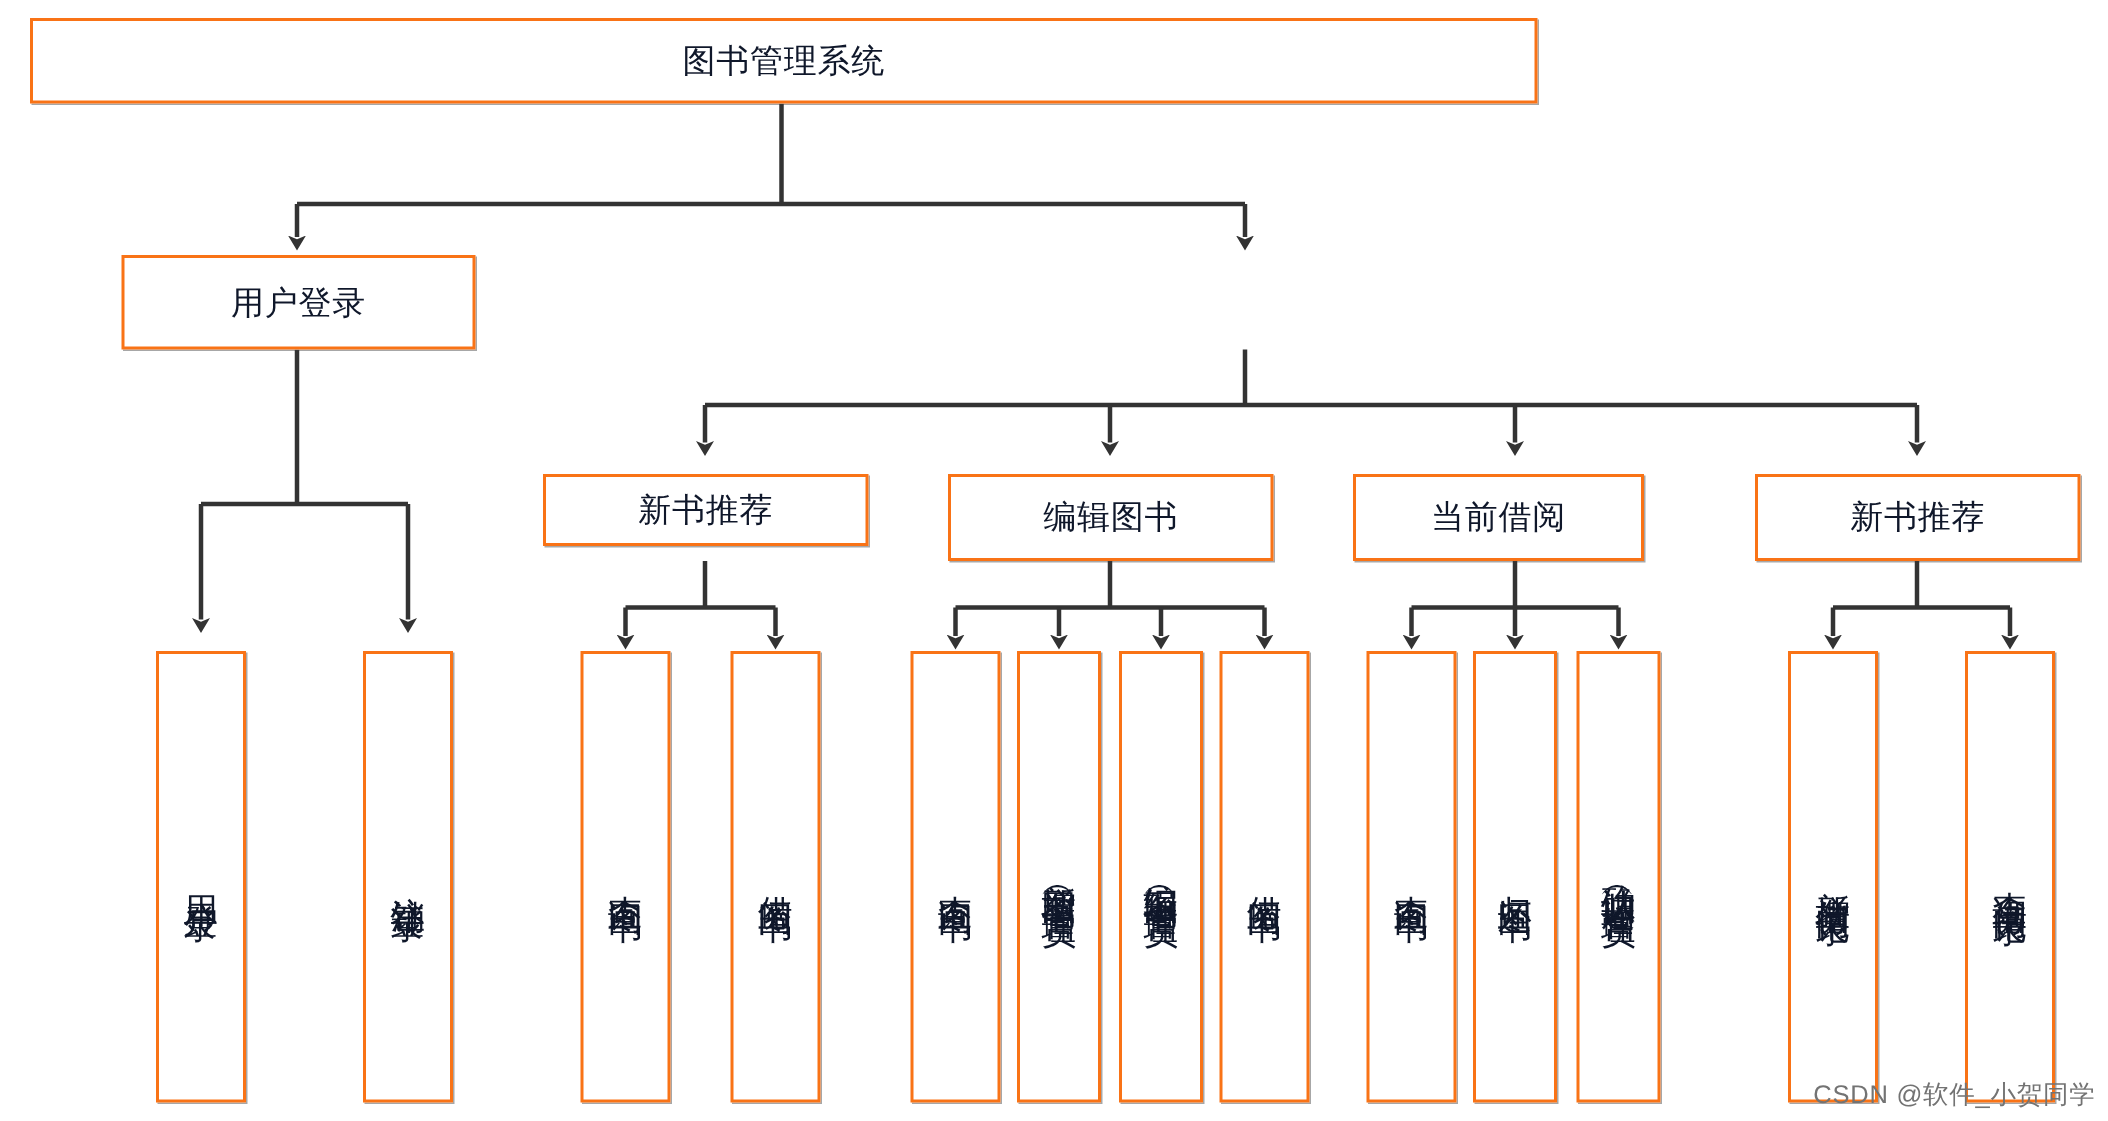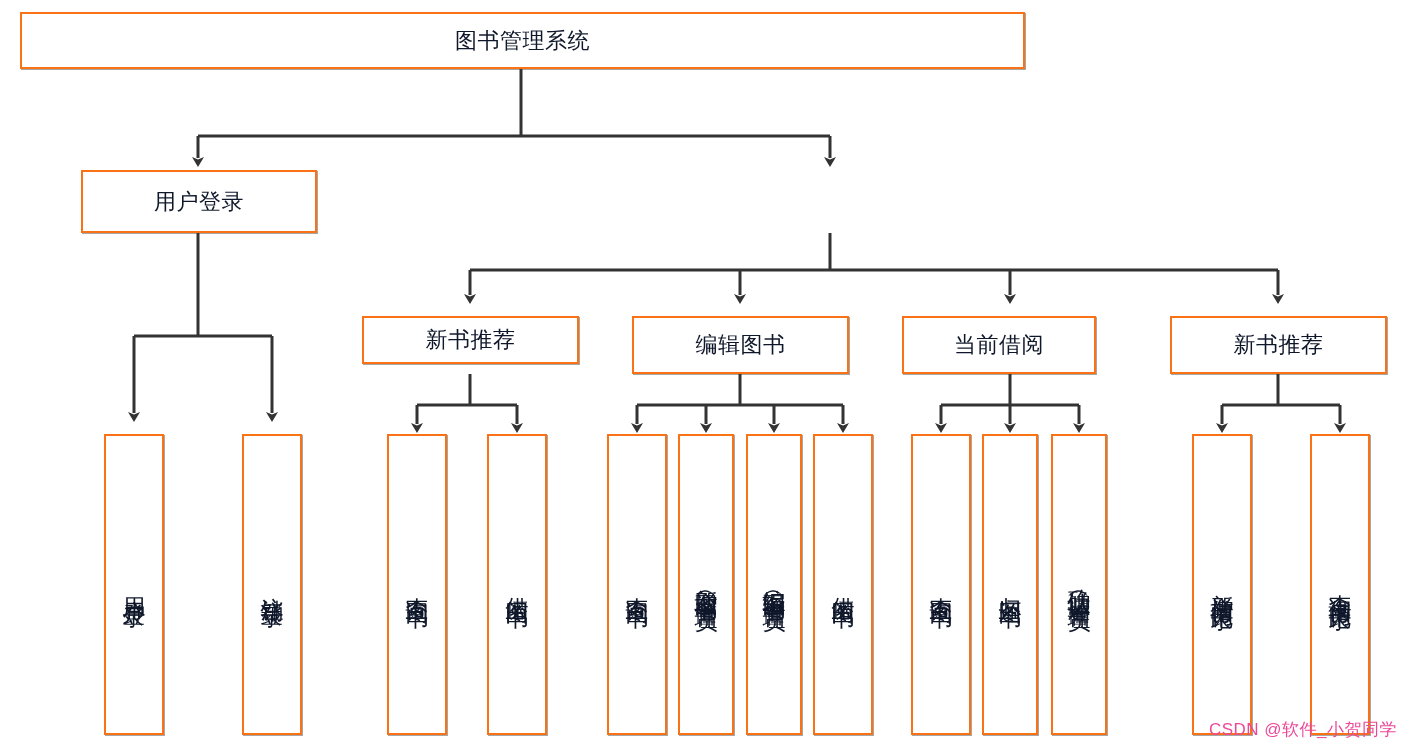--- a/index.html
+++ b/index.html
@@ -53,21 +53,21 @@
     line-height: 1.25;
     letter-spacing: 3px;
     white-space: nowrap;
     text-align: center;
   }
   #watermark {
     position: absolute;
     right: 8px;
     bottom: 6px;
     font-size: 17px;
-    color: #ec4899;
+    color: #737373;
     letter-spacing: 0.5px;
     white-space: nowrap;
     user-select: none;
   }
 </style>
 </head>
 <body>
 
 <div id="canvas">
 

